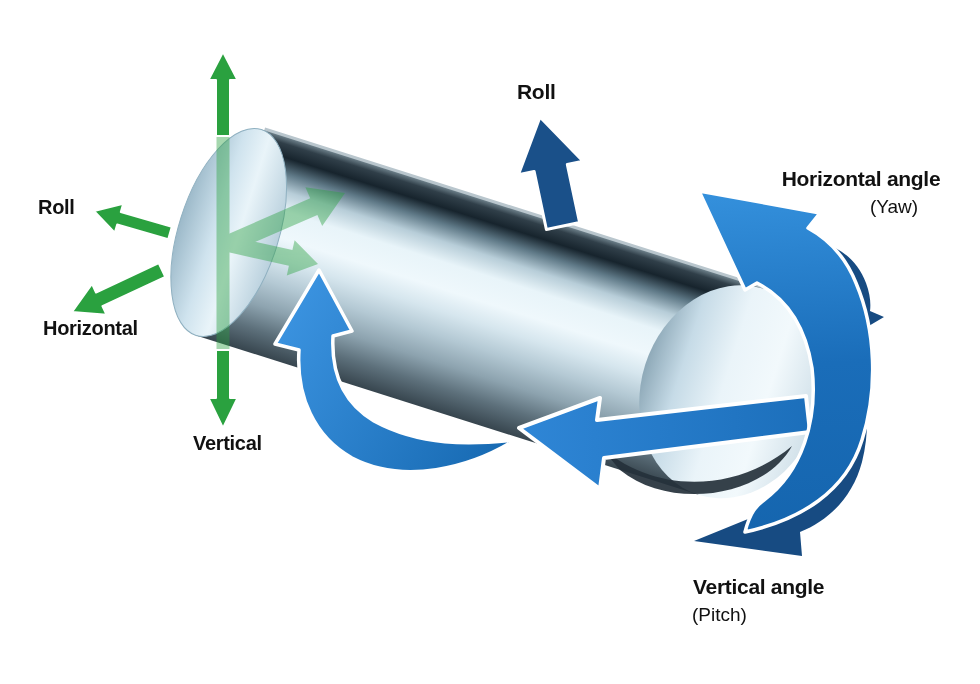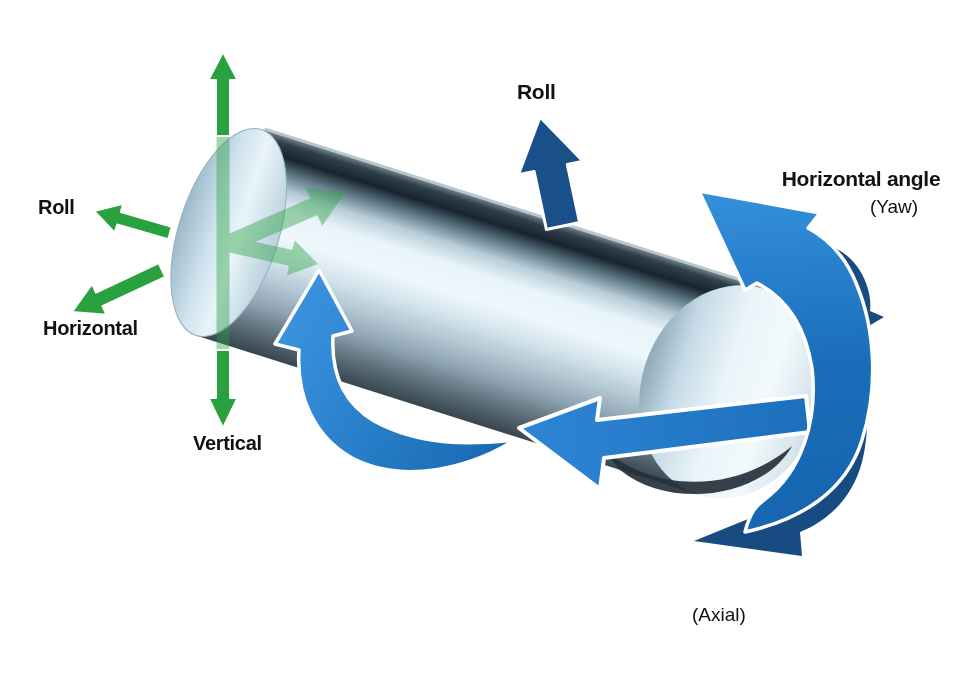--- a/index.html
+++ b/index.html
@@ -133,15 +133,16 @@
 
   <div class="lbl" style="left:27px;top:317px;margin-left:16px;">Horizontal</div>
 
   <div class="lbl" style="left:193px;top:432px;">Vertical</div>
 
   <div class="lbl big" style="left:517px;top:80px;">Roll</div>
 
   <div class="lbl big center" style="left:861px;top:167px;">Horizontal angle</div>
   <div class="lbl sub center" style="left:894px;top:196px;">(Yaw)</div>
 
-  <div class="lbl sub" style="left:692px;top:604px;">(Axial)</div>
+  <div class="lbl big" style="left:693px;top:575px;">Vertical angle</div>
+  <div class="lbl sub" style="left:692px;top:604px;">(Pitch)</div>
 
 </div>
 
 </body></html>

